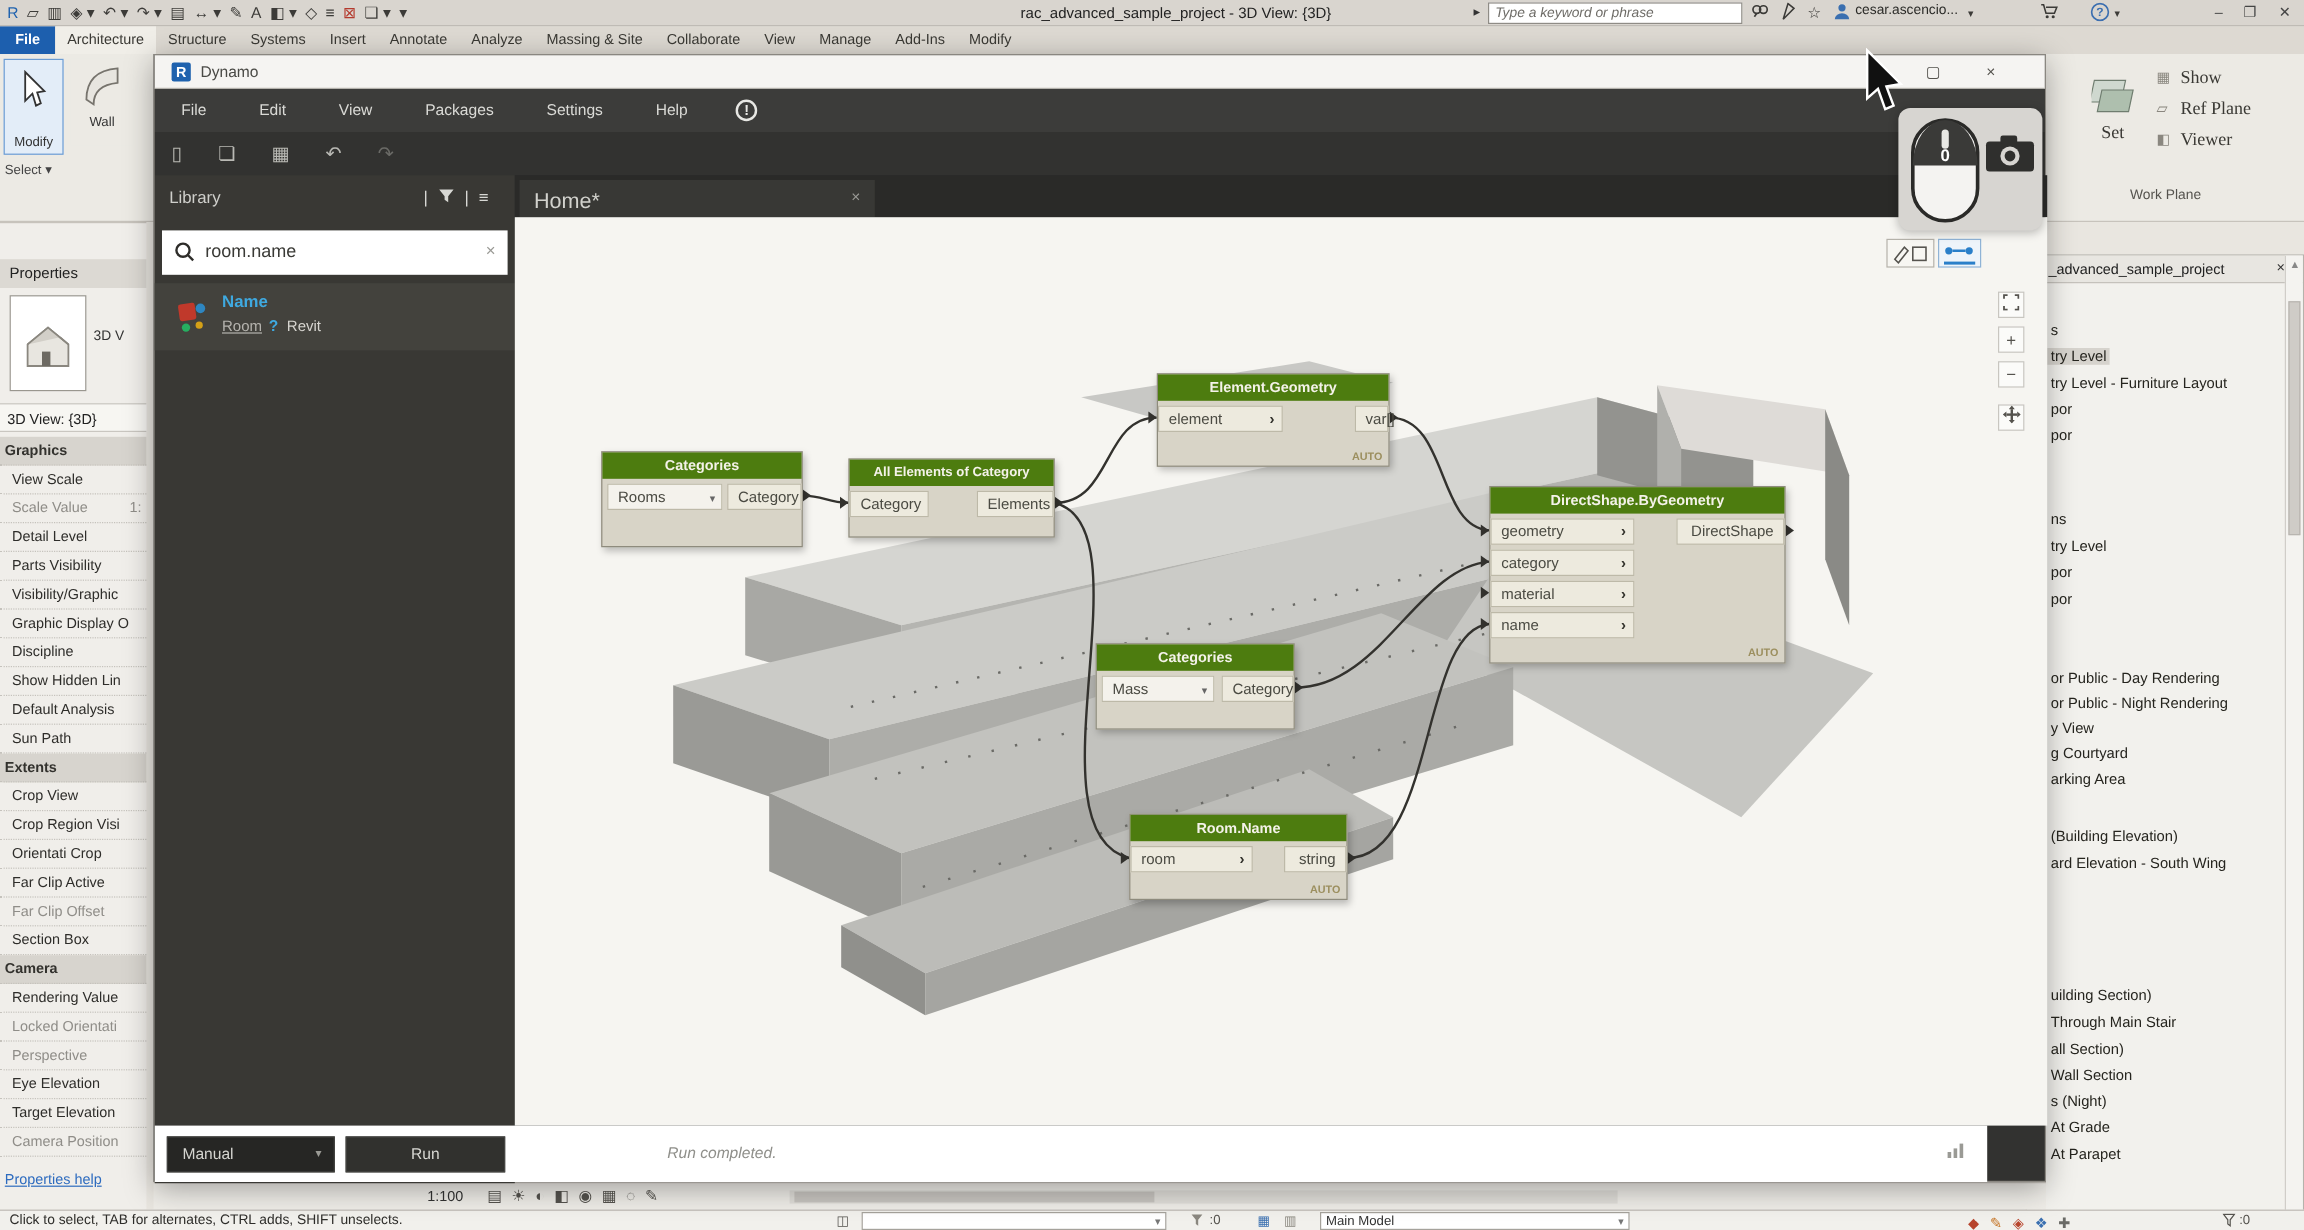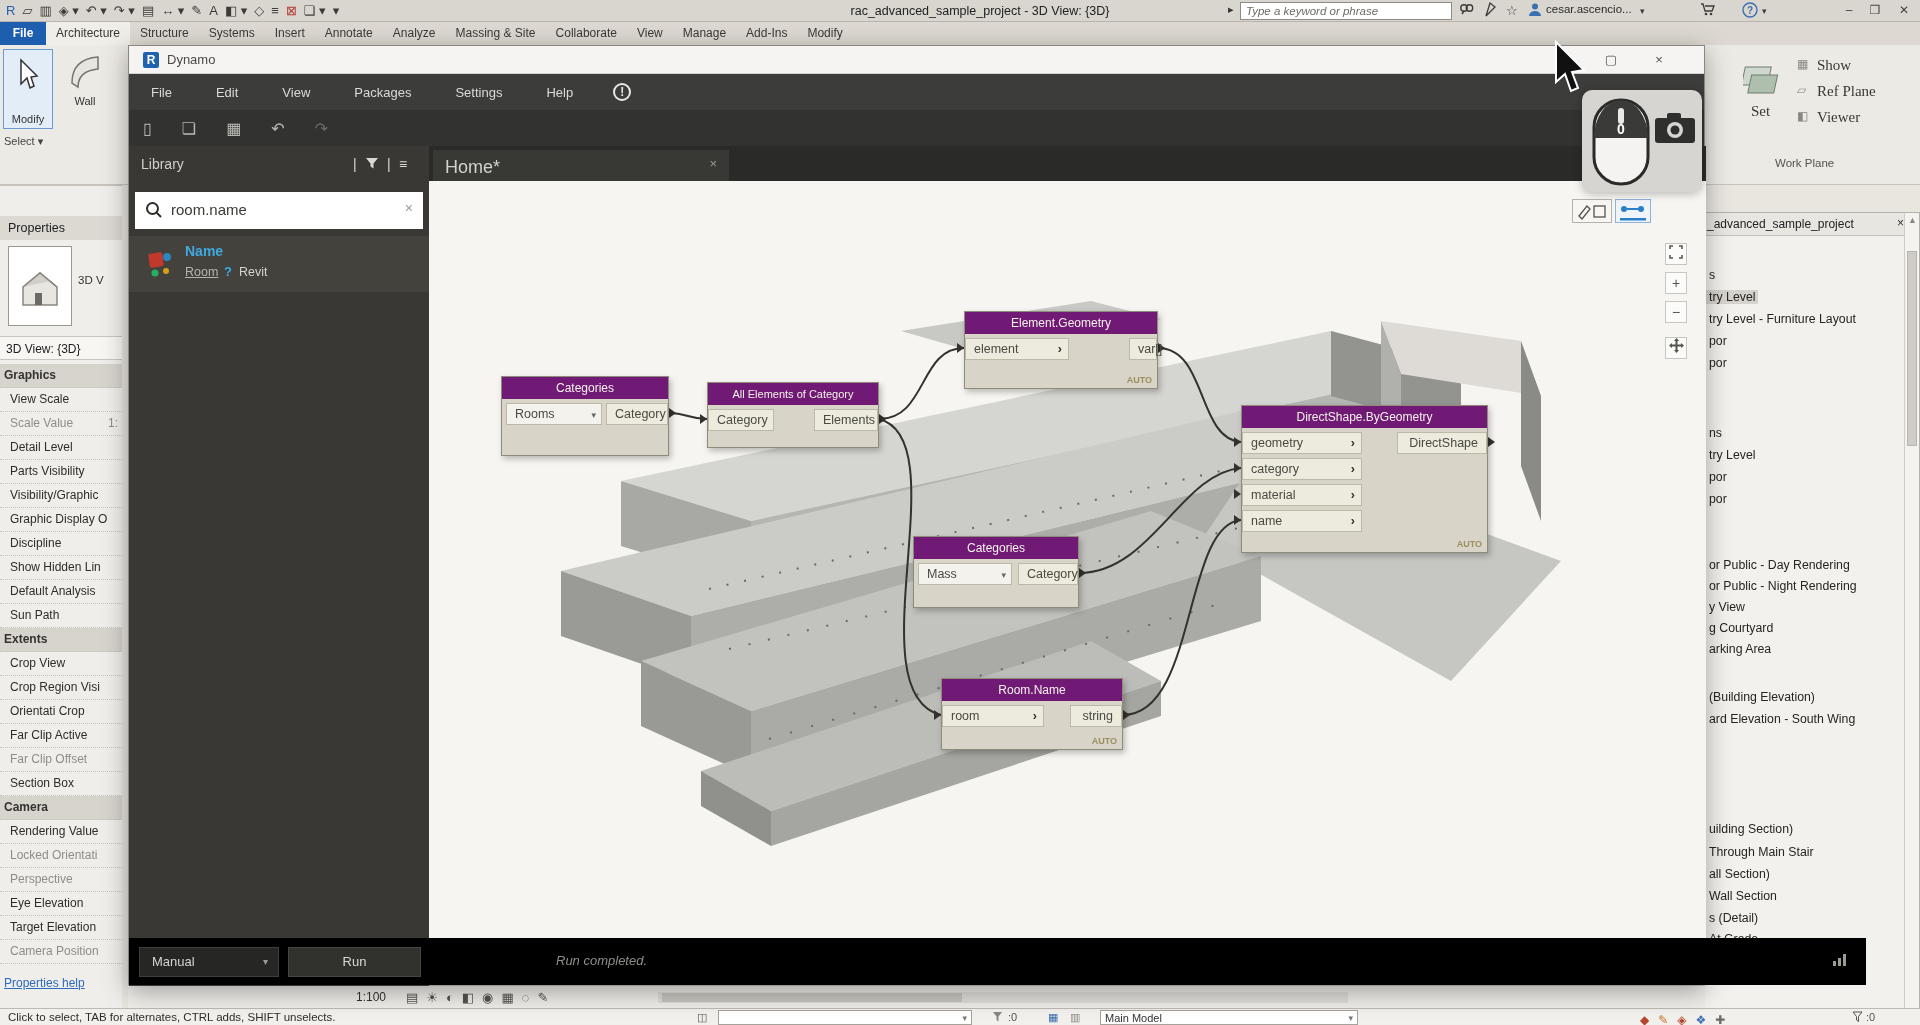--- a/index.html
+++ b/index.html
@@ -133,39 +133,39 @@
   #dyn-tabbar { left:300px; top:100px; width:1277px; height:35px; background:#2a2a28; }
   #dyn-tab { position:absolute; left:4px; top:4px; width:296px; height:31px; background:#383835; }
   #dyn-tab .t { position:absolute; left:12px; top:7px; font-size:18px; color:#d2d2cd; }
   #dyn-tab .x { position:absolute; right:12px; top:6px; font-size:13px; color:#9a9a95; }
   #dyn-burger { position:absolute; right:8px; top:9px; font-size:15px; color:#e4e4e0; }
   #dyn-canvas { left:300px; top:135px; width:1277px; height:757px; background:#f6f5f1; overflow:hidden; }
 
   
   .node { position:absolute; background:#d8d4c7; border:1px solid #8e8b7d;
     box-shadow:2px 3px 6px rgba(0,0,0,.25); }
-  .nhead { height:22px; background:#701a75; color:#f4f2e9; font-weight:normal;
+  .nhead { height:22px; background:#4d7c0f; color:#f4f2e9; font-weight:bold;
     font-size:12px; text-align:center; line-height:22px; white-space:nowrap; overflow:hidden; }
   .nbody { position:relative; }
   .chip { position:absolute; height:22px; background:#edeade; border:1px solid #bdb9a8;
     font-size:12.5px; color:#4a4a42; line-height:20px; padding:0 8px; white-space:nowrap; }
   .chip.in.arrow::after { content:"›"; position:absolute; right:6px; top:0; font-weight:bold; color:#33322c; }
   .chip.dd { background:#f4f2ec; }
   .chip.dd::after { content:"▾"; position:absolute; right:5px; top:1px; font-size:9px; color:#666; }
   .chip.out { text-align:right; }
   .auto { position:absolute; right:5px; bottom:3px; font-size:9px; font-weight:bold; color:#9c8f5f; }
 
   
   .cv-btn { position:absolute; width:22px; height:22px; background:#fbfbf9; border:1px solid #c8c6c0;
     text-align:center; font-size:14px; color:#55534e; line-height:20px; }
   .cv-toggle { position:absolute; top:18px; height:24px; background:#f7f6f2; border:1px solid #b5b2aa; }
   #cv-toggle2 { border-color:#8fb3d6; background:#eef4fa; }
 
   
-  #dyn-runbar { left:0; top:892px; width:1737px; height:47px; background:#000000; }
+  #dyn-runbar { left:0; top:892px; width:1527px; height:47px; background:#ffffff; }
   #run-mode { position:absolute; left:10px; top:9px; width:140px; height:30px; background:#262624;
     border:1px solid #3f3f3c; font-size:13px; color:#d5d5d0; line-height:28px; padding-left:12px; }
   #run-mode .car { position:absolute; right:10px; font-size:10px; color:#9a9a95; }
   #run-btn { position:absolute; left:159px; top:9px; width:133px; height:30px; background:#31312e;
     border:1px solid #454542; font-size:13px; color:#d8d8d3; text-align:center; line-height:28px; }
   #run-status { position:absolute; left:427px; top:15px; font-size:13px; font-style:italic; color:#8f8f8a; }
   #run-bars { position:absolute; right:18px; top:14px; }
   #run-bars i { display:inline-block; width:3px; background:#9a9a95; margin-right:2px; }
 
   
@@ -423,21 +423,21 @@
     <div class="pbi" style="top: 579px;"><span class="t">or Public - Night Rendering</span></div>
     <div class="pbi" style="top: 600px;"><span class="t">y View</span></div>
     <div class="pbi" style="top: 621px;"><span class="t">g Courtyard</span></div>
     <div class="pbi" style="top: 642px;"><span class="t">arking Area</span></div>
     <div class="pbi" style="top: 690px;"><span class="t">(Building Elevation)</span></div>
     <div class="pbi" style="top: 712px;"><span class="t">ard Elevation - South Wing</span></div>
     <div class="pbi" style="top: 822px;"><span class="t">uilding Section)</span></div>
     <div class="pbi" style="top: 845px;"><span class="t">Through Main Stair</span></div>
     <div class="pbi" style="top: 867px;"><span class="t">all Section)</span></div>
     <div class="pbi" style="top: 889px;"><span class="t">Wall Section</span></div>
-    <div class="pbi" style="top: 911px;"><span class="t">s (Detail)</span></div>
+    <div class="pbi" style="top: 911px;"><span class="t">s (Night)</span></div>
     <div class="pbi" style="top: 932px;"><span class="t">At Grade</span></div>
     <div class="pbi" style="top: 955px;"><span class="t">At Parapet</span></div>
   </div>
 <div class="abs" id="browser-sb">
   <span class="arr">▲</span>
   <div class="thumb"></div>
 </div>
 
 <div class="abs" id="viewbar">
   <span id="vb-scale">1:100</span>

